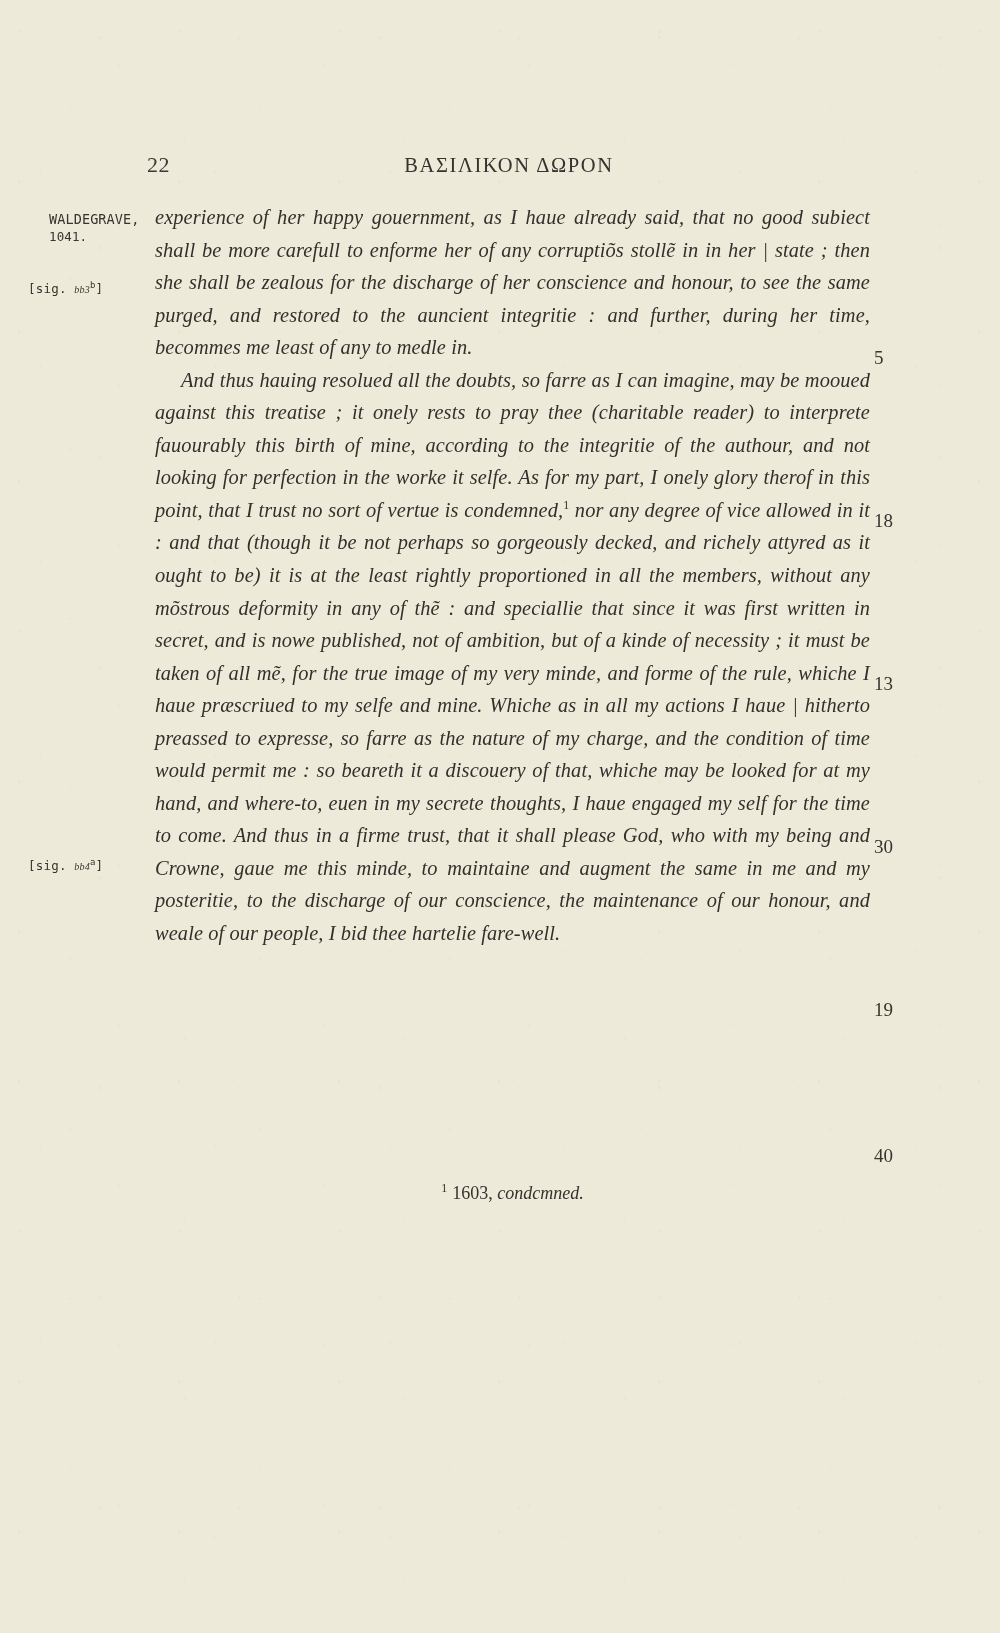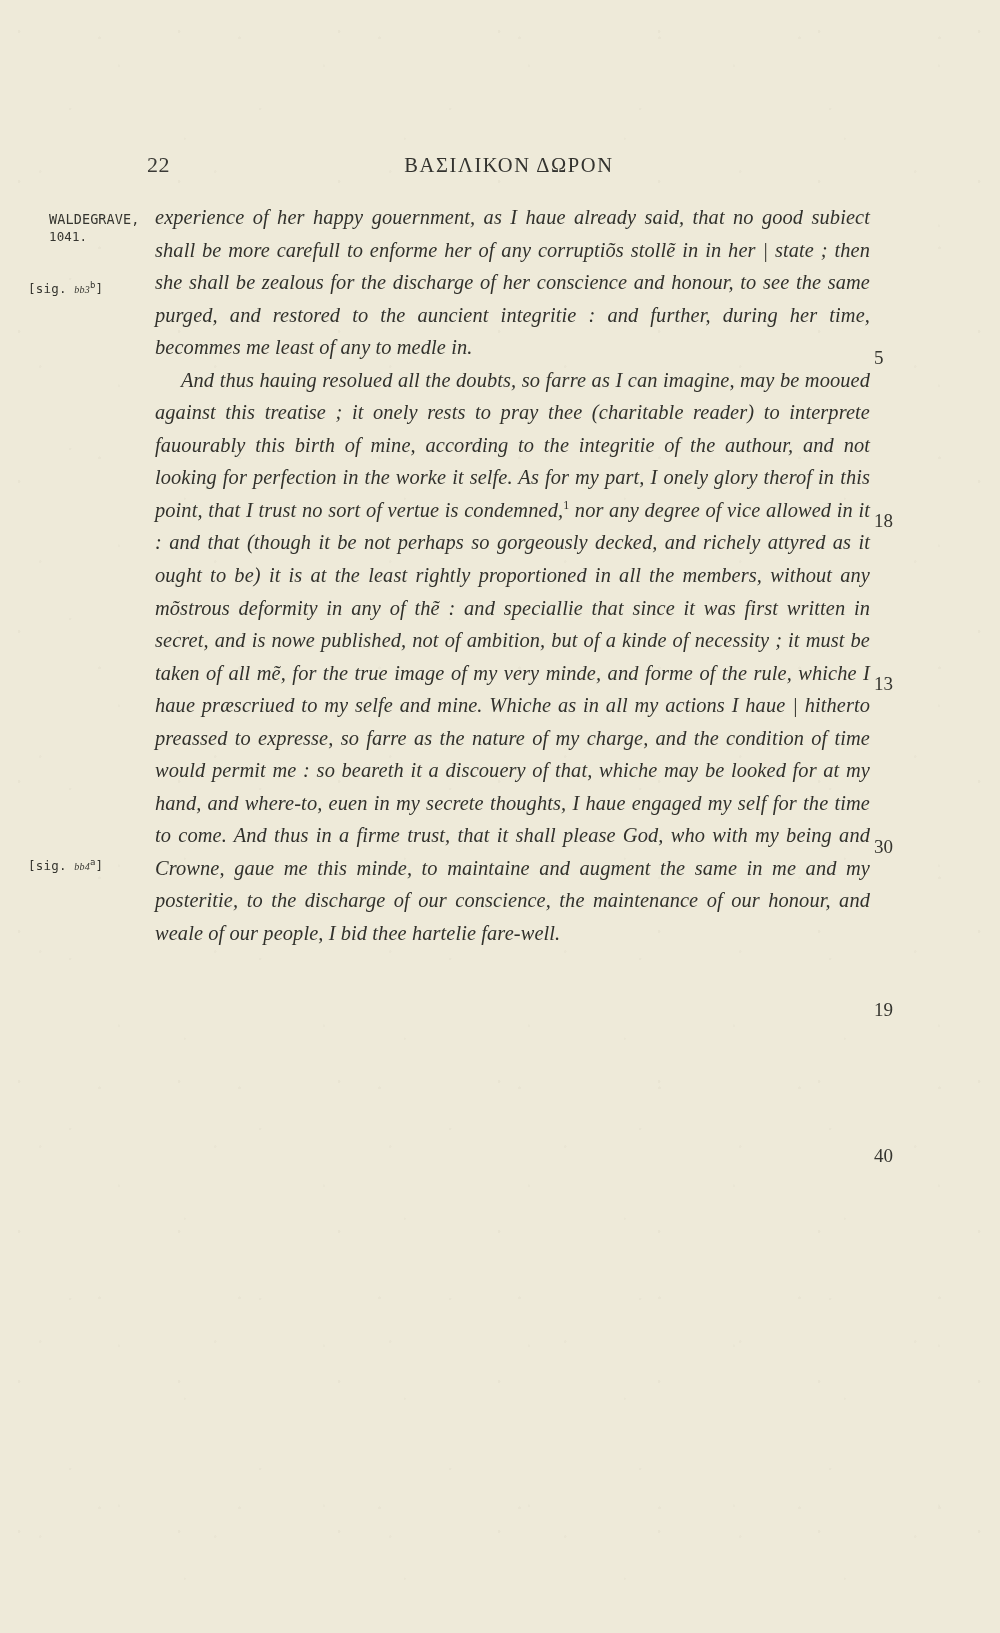--- a/index.html
+++ b/index.html
@@ -208,14 +208,18 @@
 
   <div class="linenums">
     <span class="linenum" style="top:146px">5</span>
     <span class="linenum" style="top:309px">18</span>
     <span class="linenum" style="top:472px">13</span>
     <span class="linenum" style="top:635px">30</span>
     <span class="linenum" style="top:798px">19</span>
     <span class="linenum" style="top:944px">40</span>
   </div>
 
+  <div class="footnote">
+    <span class="marker">1</span><span class="fn-year">1603,</span>
+    <span class="fn-text">condcmned.</span>
+  </div>
 
 </div>
 
 </body></html>

